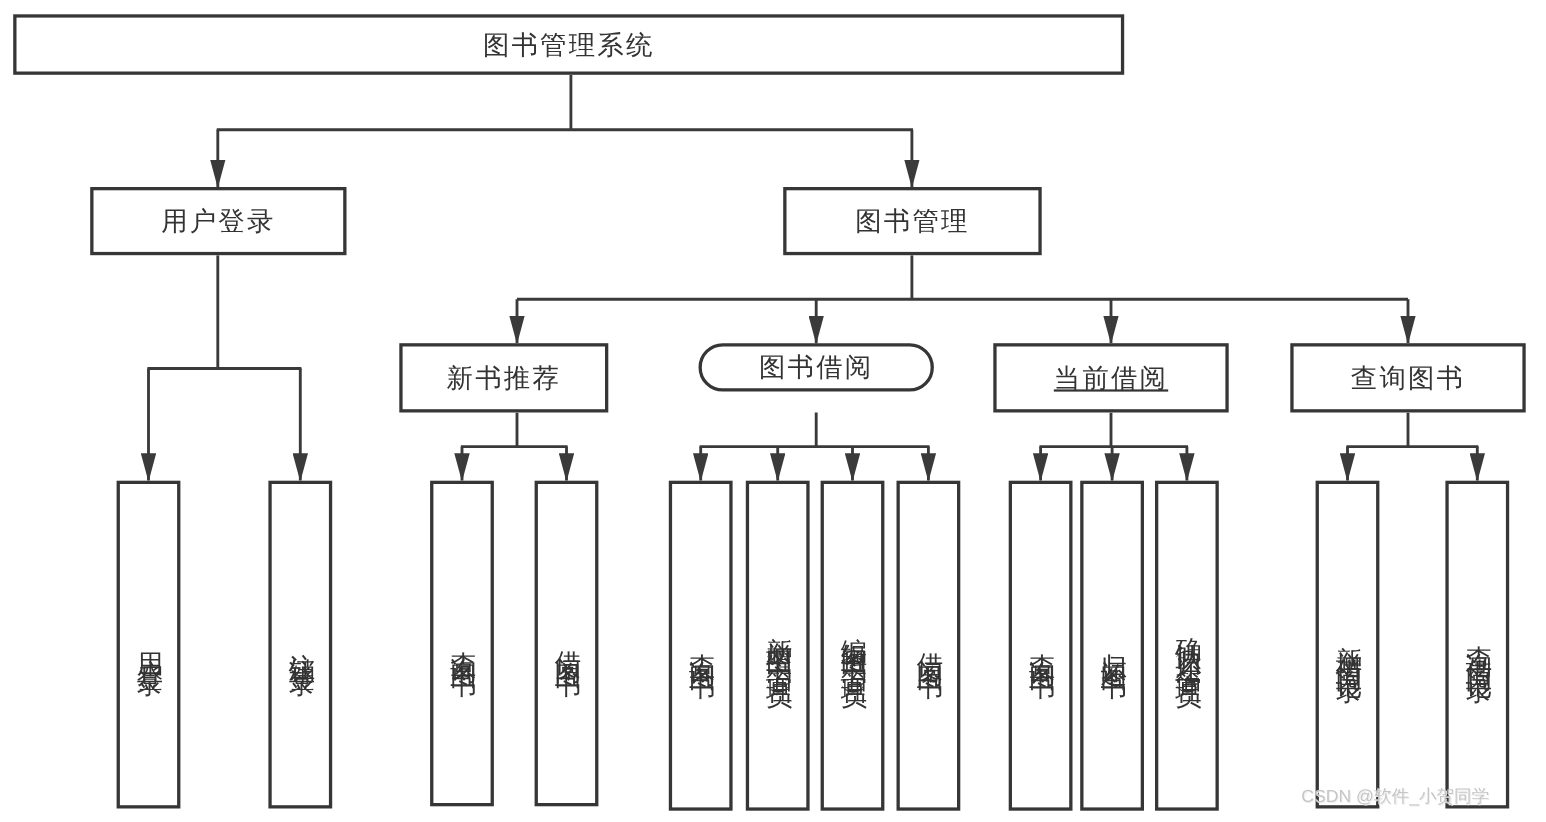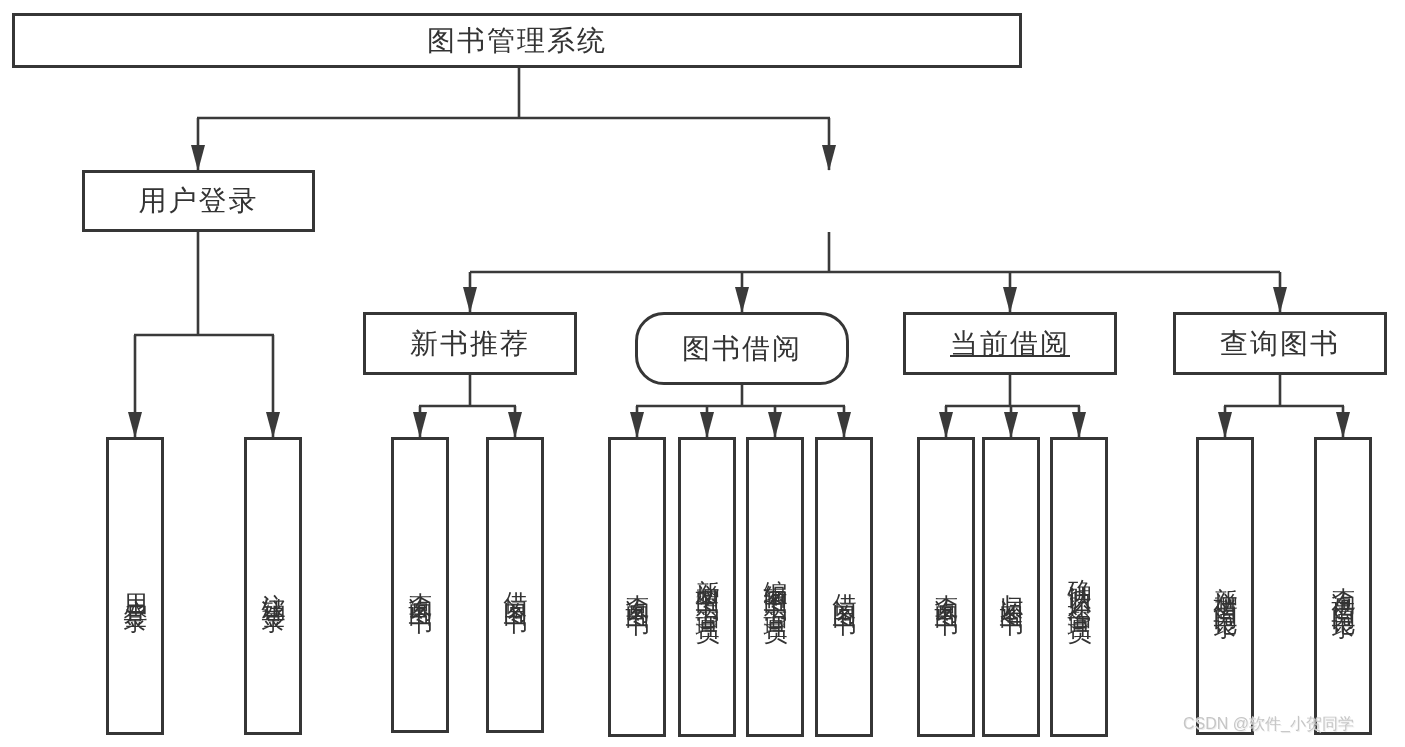--- a/index.html
+++ b/index.html
@@ -14,21 +14,21 @@
   .node{
     position:absolute;
     box-sizing:border-box;
     border:3px solid #363636;
     background:#ffffff;
     display:flex;
     align-items:center;
     justify-content:center;
     color:#333333;
   }
-  .h-node{font-size:28px;letter-spacing:2px;white-space:nowrap;}
+  .h-node{font-size:24px;letter-spacing:2px;white-space:nowrap;}
   .v-node span{
     writing-mode:vertical-rl;
     text-orientation:mixed;
     font-size:24px;
     line-height:1.2;
     letter-spacing:6px;
     color:#333333;
   }
   #watermark{
     position:absolute;
@@ -76,23 +76,24 @@
     <line x1="946" y1="406" x2="946" y2="437" stroke="#3a3a3a" stroke-width="2.6" marker-end="url(#arrow)"></line>
     <line x1="1011" y1="406" x2="1011" y2="437" stroke="#3a3a3a" stroke-width="2.6" marker-end="url(#arrow)"></line>
     <line x1="1079" y1="406" x2="1079" y2="437" stroke="#3a3a3a" stroke-width="2.6" marker-end="url(#arrow)"></line>
     <line x1="1225" y1="406" x2="1225" y2="437" stroke="#3a3a3a" stroke-width="2.6" marker-end="url(#arrow)"></line>
     <line x1="1343" y1="406" x2="1343" y2="437" stroke="#3a3a3a" stroke-width="2.6" marker-end="url(#arrow)"></line>
   </svg>
 
   <div class="node h-node" style="left:12px;top:13px;width:1010px;height:55px;">图书管理系统</div>
 
   <div class="node h-node" style="left:82px;top:170px;width:233px;height:62px;">用户登录</div>
+  <div class="node h-node" style="left:712px;top:170px;width:235px;height:62px;">图书管理</div>
 
-  <div class="node h-node" style="left:363px;top:312px;width:214px;height:63px;">新书推荐</div>
-  <div class="node h-node" style="left:635px;top:312px;width:214px;height:73px;border-radius:29px;">图书借阅</div>
+  <div class="node h-node" style="left:363px;top:312px;width:190px;height:63px;">新书推荐</div>
+  <div class="node h-node" style="left:635px;top:312px;width:214px;height:44px;border-radius:29px;">图书借阅</div>
   <div class="node h-node" style="left:903px;top:312px;width:214px;height:63px;text-decoration:underline;">当前借阅</div>
   <div class="node h-node" style="left:1173px;top:312px;width:214px;height:63px;">查询图书</div>
 
   <div class="node v-node" style="left:106px;top:437px;width:58px;height:298px;">
     <span>用户登录</span>
   </div>
   <div class="node v-node" style="left:244px;top:437px;width:58px;height:298px;">
     <span>注销登录</span>
   </div>
 

